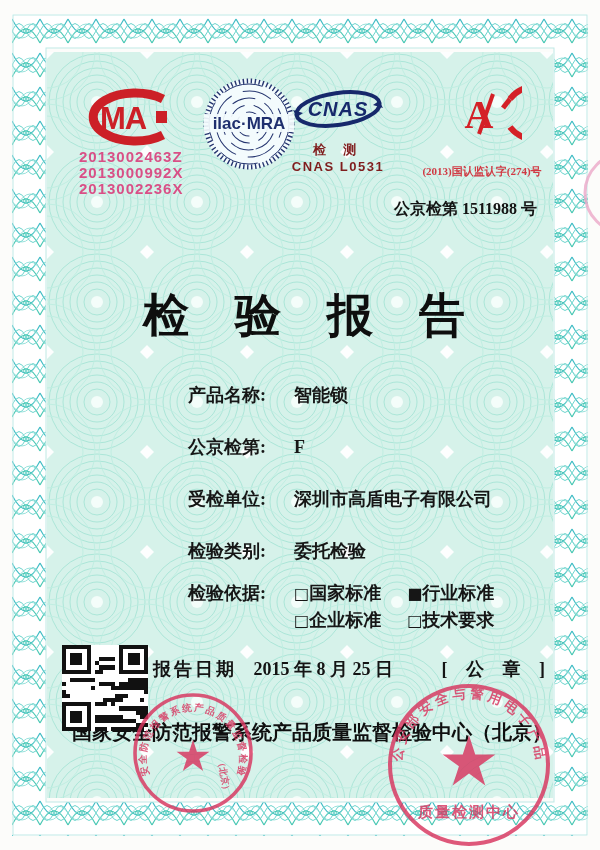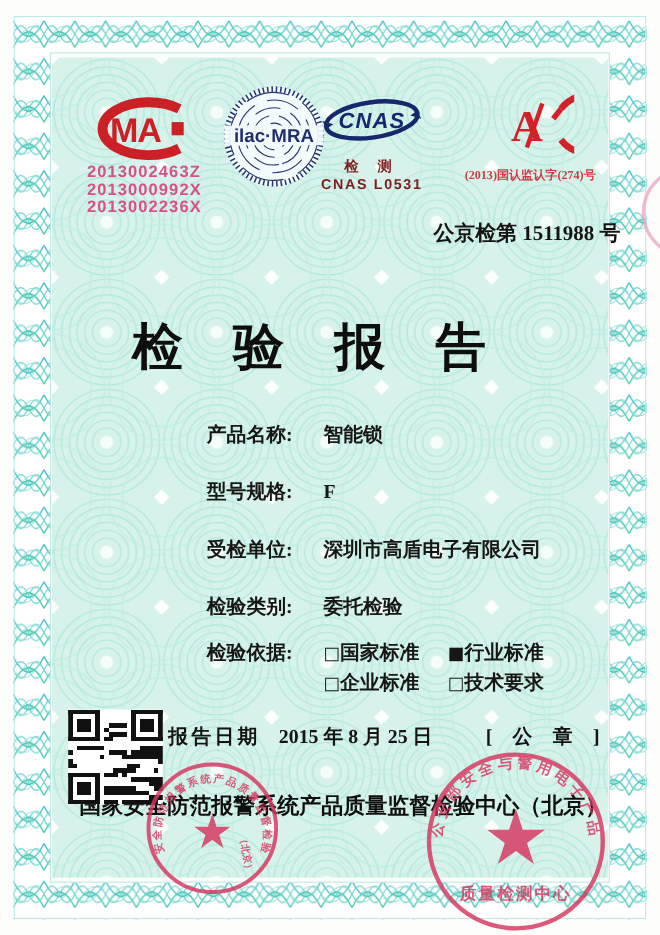--- a/index.html
+++ b/index.html
@@ -12,25 +12,25 @@
   .cma-logo{left:76px;top:88px;}
   .cma-nums{
     left:79px;top:149px;color:#d94f86;font-weight:bold;font-size:15px;line-height:16px;
     font-family:"Liberation Sans","DejaVu Sans",sans-serif;letter-spacing:1px;
   }
   .ilac-logo{left:202px;top:77px;}
   .cnas-group{left:291px;top:84px;width:94px;text-align:center;color:#7f1d1d;}
   .cnas-tag{font-size:13px;font-weight:bold;letter-spacing:7px;margin-top:1px;}
   .cnas-code{font-size:13px;font-weight:bold;letter-spacing:1.5px;font-family:"Liberation Sans","DejaVu Sans",sans-serif;}
   .cal-group{left:416px;top:84px;width:132px;text-align:center;}
-  .cal-caption{color:#d13a44;font-size:11px;font-weight:bold;white-space:nowrap;margin-top:8px;}
-  
-  .report-no{left:394px;top:199px;font-size:19px;font-weight:bold;}
+  .cal-caption{color:#d13a44;font-size:11px;font-weight:bold;white-space:nowrap;margin-top:20px;}
+  
+  .report-no{left:394px;top:199px;font-size:16px;font-weight:bold;}
   .page-title{
-    top:285px;left:50%;transform:translateX(-50%);
+    top:285px;left:50%;transform:translateX(-50%);margin-left:23px;
     font-size:46px;font-weight:bold;letter-spacing:46px;white-space:nowrap;color:#0e0e0e;
   }
   
   .field{left:188px;font-size:18px;font-weight:bold;white-space:nowrap;color:#161616;}
   .field .lab{margin-right:28px;}
   .f1{top:383px}.f2{top:435px}.f3{top:487px}.f4{top:539px}
   .basis{top:580px;line-height:27px;}
   .basis .opt{margin-right:26px;}
   .basis .line2{margin-left:106px;}
   .box{font-family:"DejaVu Sans",sans-serif;font-size:16px;}
@@ -160,21 +160,21 @@
   </div>
 
   <div class="abs report-no z2">公京检第 1511988 号</div>
 
   <div class="abs page-title z2">检验报告</div>
 
   <div class="abs field f1 z2">
     <span class="lab">产品名称:</span><span>智能锁</span>
   </div>
   <div class="abs field f2 z2">
-    <span class="lab">型号规格:</span><span>F</span>
+    <span class="lab">公京检第:</span><span>F</span>
   </div>
   <div class="abs field f3 z2">
     <span class="lab">受检单位:</span><span>深圳市高盾电子有限公司</span>
   </div>
   <div class="abs field f4 z2">
     <span class="lab">检验类别:</span><span>委托检验</span>
   </div>
 
   <div class="abs field basis z2">
     <div>

